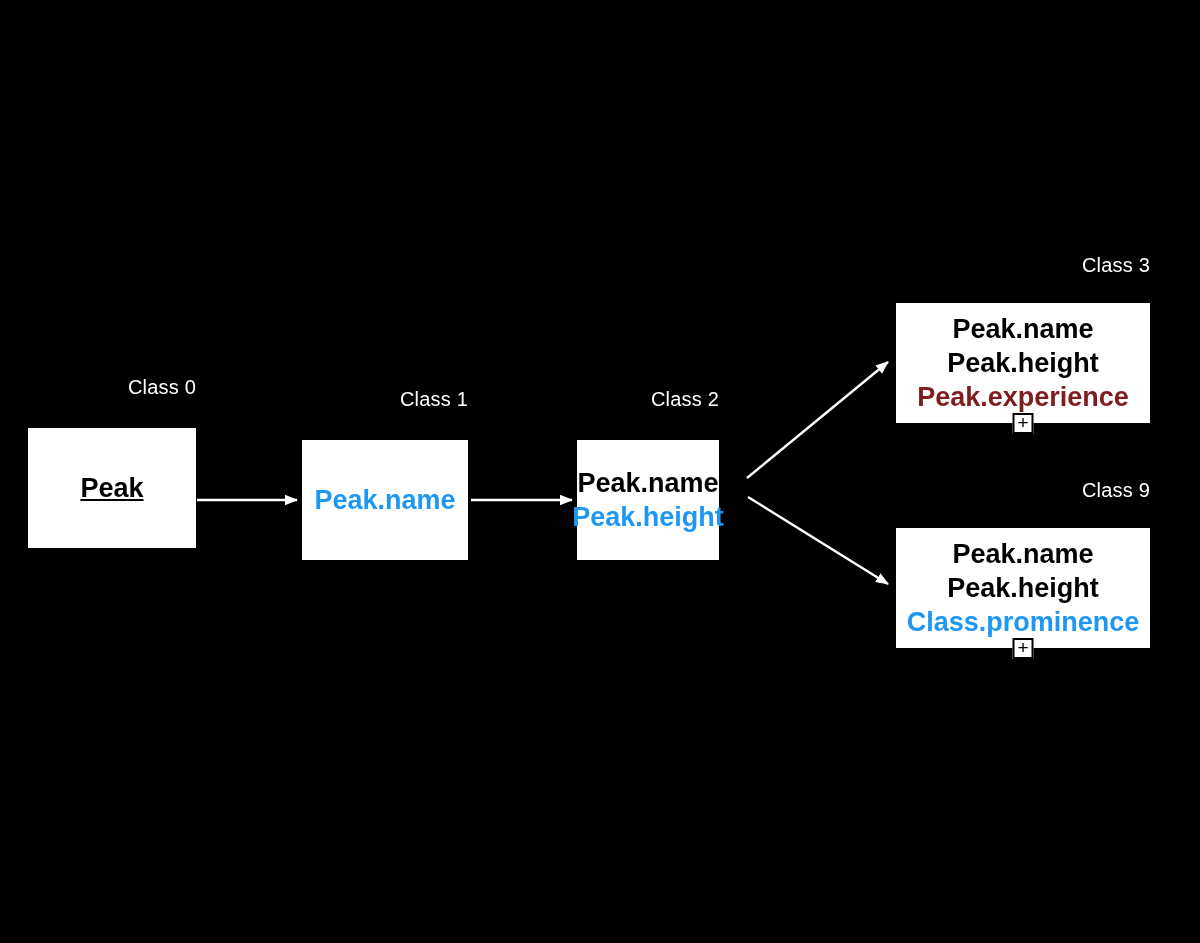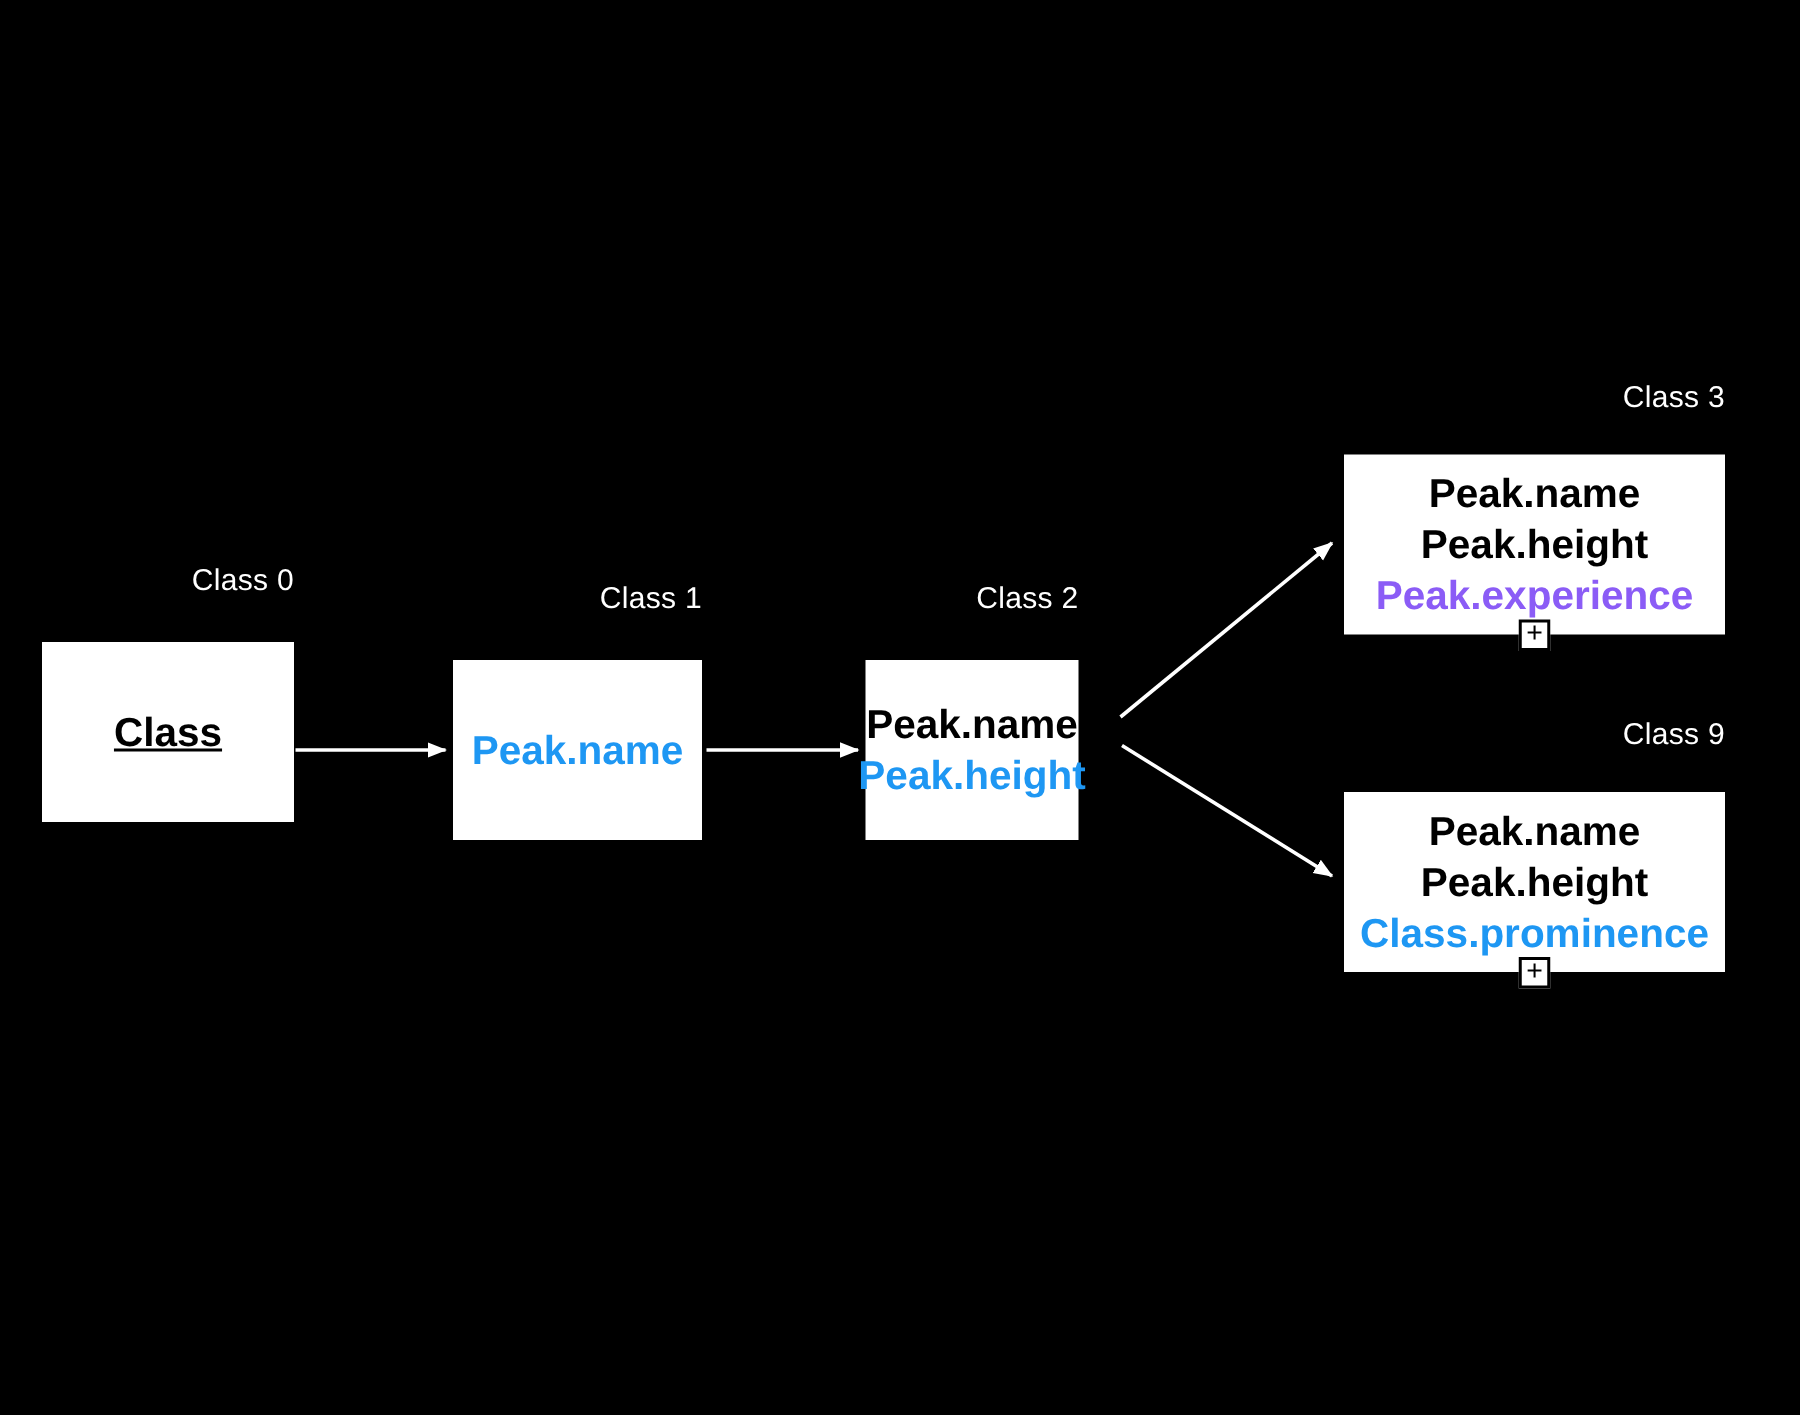--- a/index.html
+++ b/index.html
@@ -88,21 +88,21 @@
     </defs>
     <line x1="197" y1="500" x2="297" y2="500" stroke="#FFFFFF" stroke-width="2.4" marker-end="url(#arrowhead)"></line>
     <line x1="471" y1="500" x2="572" y2="500" stroke="#FFFFFF" stroke-width="2.4" marker-end="url(#arrowhead)"></line>
     <line x1="747" y1="478" x2="888" y2="362" stroke="#FFFFFF" stroke-width="2.4" marker-end="url(#arrowhead)"></line>
     <line x1="748" y1="497" x2="888" y2="584" stroke="#FFFFFF" stroke-width="2.4" marker-end="url(#arrowhead)"></line>
   </svg>
 
   <div class="node-group" style="left:28px; top:377px; width:168px;text-decoration:underline;">
     <div class="node-label">Class 0</div>
     <div class="node-box" style="margin-top:31px;">
-      <div class="node-line" style="color: rgb(0, 0, 0);">Class</div>
+      <div class="node-line" style="color: rgb(0, 0, 0);">Peak</div>
     </div>
   </div>
 
   <div class="node-group" style="left:302px; top:389px; width:166px;">
     <div class="node-label">Class 1</div>
     <div class="node-box" style="margin-top:31px;">
       <div class="node-line" style="color: rgb(30, 151, 243);">Peak.name</div>
     </div>
   </div>
 
@@ -112,21 +112,21 @@
       <div class="node-line" style="color: rgb(0, 0, 0);">Peak.name</div>
       <div class="node-line" style="color: rgb(30, 151, 243);">Peak.height</div>
     </div>
   </div>
 
   <div class="node-group" style="left:896px; top:255px; width:254px;">
     <div class="node-label">Class 3</div>
     <div class="node-box" style="margin-top:28px;">
       <div class="node-line" style="color: rgb(0, 0, 0);">Peak.name</div>
       <div class="node-line" style="color: rgb(0, 0, 0);">Peak.height</div>
-      <div class="node-line" style="color: #8b5cf6;">Peak.experience</div>
+      <div class="node-line" style="color: #7f1d1d;">Peak.experience</div>
       <div class="plus-button">+</div>
     </div>
   </div>
 
   <div class="node-group" style="left:896px; top:480px; width:254px;">
     <div class="node-label">Class 9</div>
     <div class="node-box" style="margin-top:28px;">
       <div class="node-line" style="color: rgb(0, 0, 0);">Peak.name</div>
       <div class="node-line" style="color: rgb(0, 0, 0);">Peak.height</div>
       <div class="node-line" style="color: rgb(30, 151, 243);">Class.prominence</div>

